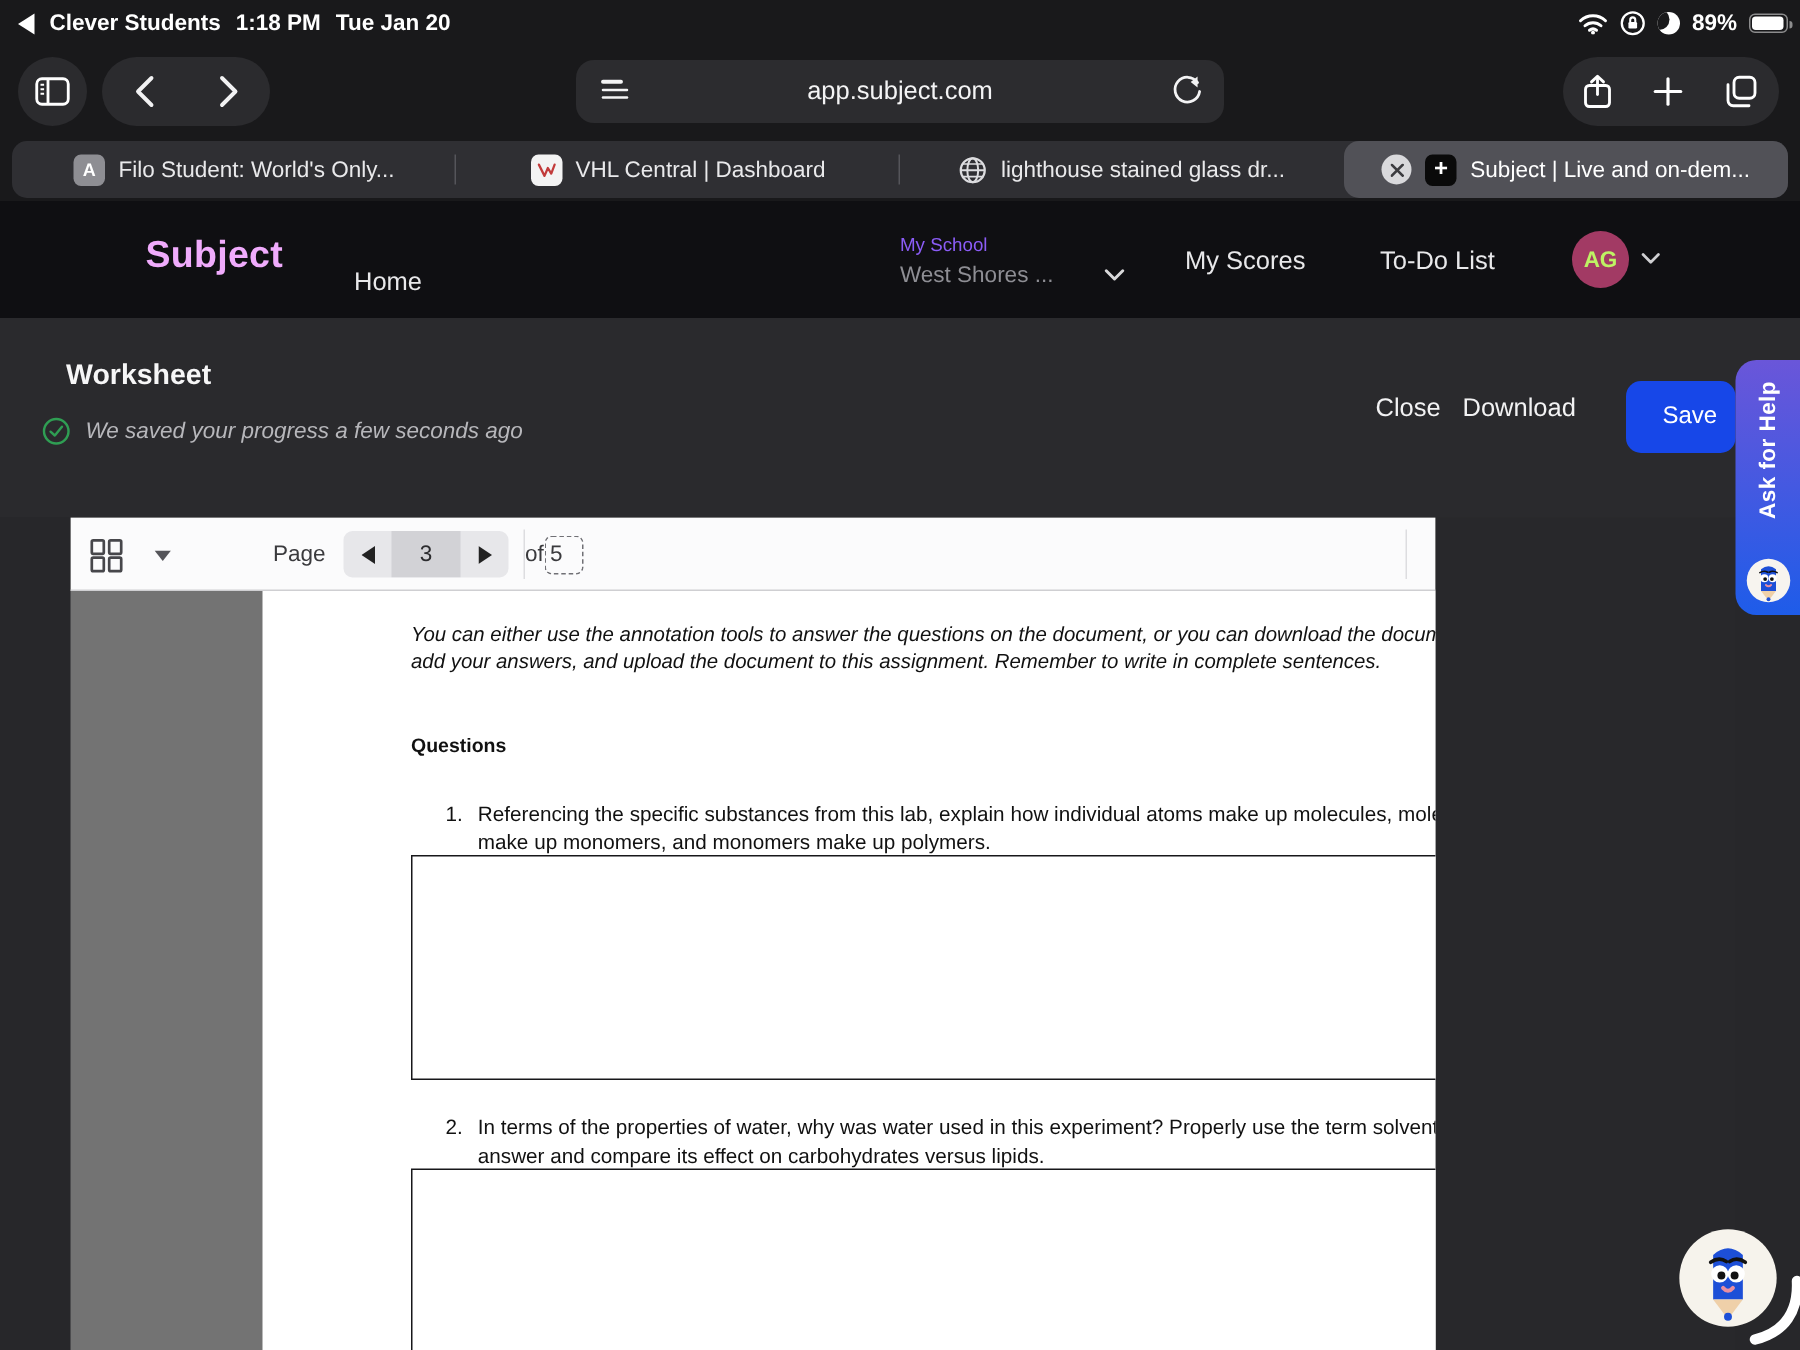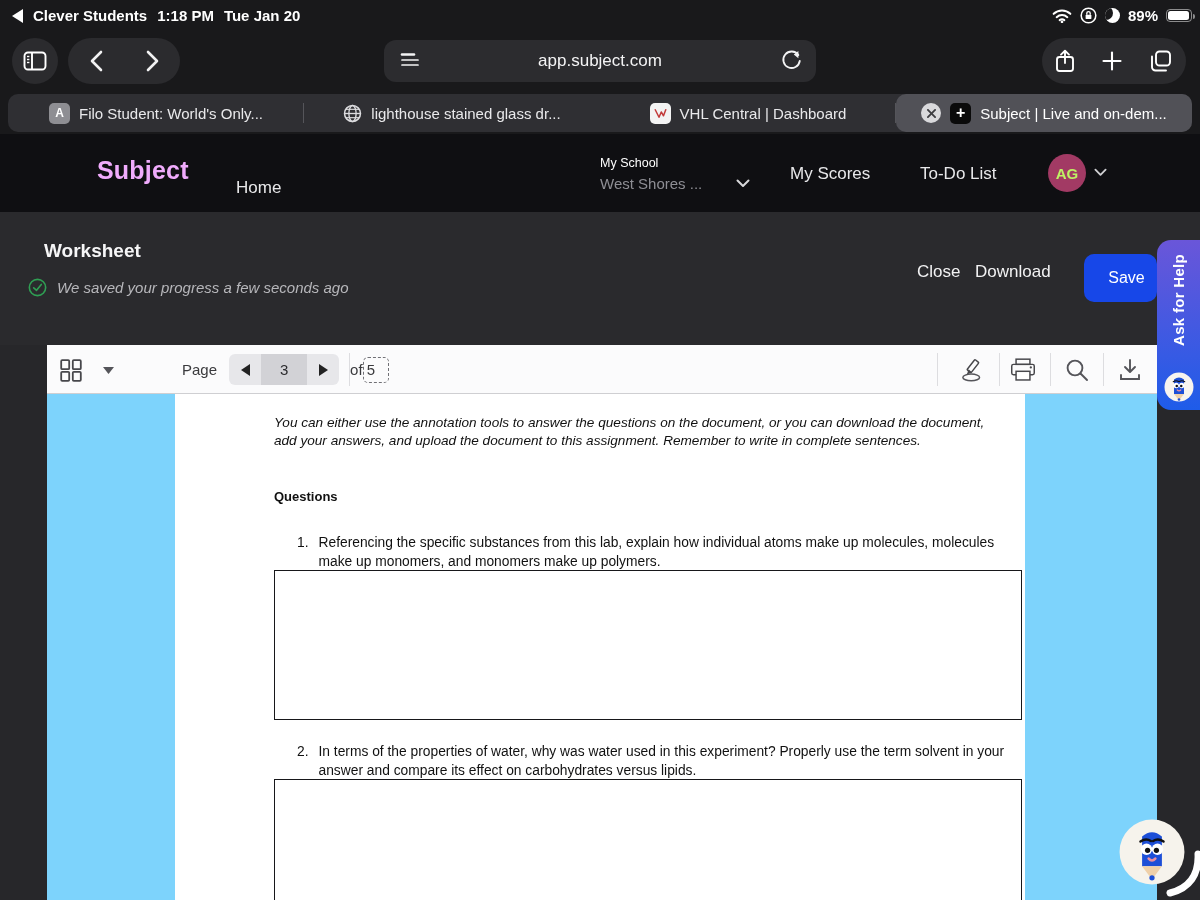--- a/index.html
+++ b/index.html
@@ -34,41 +34,41 @@
   .fav.graya{background:#8e8e93;color:#fff;font-size:12px;font-weight:700;}
   .fav.white{background:#f3f3f3;}
   .fav.black{background:#0a0a0a;color:#fff;font-size:16px;font-weight:700;line-height:1;}
   .xcirc{width:20px;height:20px;border-radius:50%;background:#d9d9dc;display:flex;align-items:center;justify-content:center;flex:0 0 auto;}
 
   
   .appnav{position:absolute;left:0;top:134px;width:1200px;height:78px;background:#0f0f12;color:#e8e8ea;}
   .logo{position:absolute;left:97px;top:22px;font-size:25px;font-weight:700;color:#f0abfc;letter-spacing:.2px;}
   .nav-home{position:absolute;left:236px;top:44px;font-size:17px;}
   .school{position:absolute;left:600px;top:22px;}
-  .school .lab{font-size:12.5px;color:#ffffff;}
+  .school .lab{font-size:12.5px;color:#8b5cf6;}
   .school .val{margin-top:5px;font-size:15px;color:#8e8e94;display:flex;align-items:center;gap:34px;}
   .nav-scores{position:absolute;left:790px;top:30px;font-size:17px;}
   .nav-todo{position:absolute;left:920px;top:30px;font-size:17px;}
   .avatar{position:absolute;left:1048px;top:20px;width:38px;height:38px;border-radius:50%;display:flex;align-items:center;justify-content:center;font-size:15px;font-weight:700;color:#bef264;}
   .av-chev{position:absolute;left:1094px;top:34px;}
 
   
   .wsheader{position:absolute;left:0;top:212px;width:1200px;height:133px;background:#2a2a2d;color:#f6f6f7;}
   .ws-title{position:absolute;left:44px;top:28px;font-size:19px;font-weight:700;}
   .ws-saved{position:absolute;left:28px;top:66px;display:flex;align-items:center;gap:10px;font-size:15px;color:#b7b7bb;font-style:italic;}
   .ws-close{position:absolute;left:901px;top:50px;font-size:17px;color:#f2f2f3;margin-left:16px;}
   .ws-down{position:absolute;left:975px;top:50px;font-size:17px;color:#f2f2f3;}
   .ws-save{position:absolute;left:1084px;top:42px;width:73px;height:48px;border:none;border-radius:10px;color:#fff;font-size:16px;display:flex;align-items:center;justify-content:center;}
 
   
   .helptab{position:absolute;left:1157px;top:240px;width:43px;height:170px;border-radius:14px 0 0 14px;display:flex;flex-direction:column;align-items:center;justify-content:space-between;padding:14px 0 8px;z-index:30;}
   .helptab .vtext{writing-mode:vertical-rl;transform:rotate(180deg);color:#fff;font-size:15px;font-weight:600;letter-spacing:.3px;}
 
   
-  .viewer{position:absolute;left:47px;top:345px;width:1110px;height:555px;background:#7dd3fc;overflow:hidden;}
+  .viewer{position:absolute;left:47px;top:345px;width:910px;height:555px;background:#737373;overflow:hidden;}
   .pdf-toolbar{position:absolute;left:0;top:0;width:100%;height:49px;background:#fbfbfc;border-bottom:1px solid #cfcfd2;}
   .tdivider{position:absolute;top:8px;width:1px;height:33px;background:#dddde0;}
   .pager{position:absolute;left:135px;top:9px;height:31px;display:flex;align-items:center;}
   .pager .plabel{font-size:15px;color:#3a3a3d;margin-right:12px;}
   .pgroup{display:flex;height:31px;border-radius:6px;overflow:hidden;background:#e7e7ea;}
   .pgroup .arr{width:32px;display:flex;align-items:center;justify-content:center;font-size:11px;color:#1f1f22;}
   .pgroup .cur{width:46px;display:flex;align-items:center;justify-content:center;background:#d2d2d6;font-size:15px;color:#2c2c2f;}
   .oftotal{margin-left:11px;font-size:15px;color:#3a3a3d;}
   .marquee{position:absolute;left:316px;top:12px;width:26px;height:26px;border:1.6px dashed #707075;border-radius:5px;}
   .ticon{position:absolute;top:12px;width:26px;height:26px;display:flex;align-items:center;justify-content:center;}
@@ -180,37 +180,37 @@
       </div>
     </div>
 
     <div class="tabstrip">
       <div class="tab">
         <span class="fav graya">A</span>
         <span>Filo Student: World's Only...</span>
         <span class="tdiv"></span>
       </div>
       <div class="tab">
+        <span class="fav white">
+          <svg class="icon-svg" width="15" height="15" viewBox="0 0 20 20">
+            <polyline points="3,5 8,15 11,8 14,13 17,5" stroke="#c23b3b" stroke-width="2" fill="none" stroke-linejoin="round" stroke-linecap="round"></polyline>
+          </svg>
+        </span>
+        <span>VHL Central | Dashboard</span>
+        <span class="tdiv"></span>
+      </div>
+      <div class="tab">
         <svg class="icon-svg" width="19" height="19" viewBox="0 0 20 20">
           <circle cx="10" cy="10" r="8.4" stroke="#dcdcdf" stroke-width="1.6" fill="none"></circle>
           <ellipse cx="10" cy="10" rx="3.8" ry="8.4" stroke="#dcdcdf" stroke-width="1.4" fill="none"></ellipse>
           <line x1="1.6" y1="10" x2="18.4" y2="10" stroke="#dcdcdf" stroke-width="1.4"></line>
           <line x1="2.6" y1="5.6" x2="17.4" y2="5.6" stroke="#dcdcdf" stroke-width="1.2"></line>
           <line x1="2.6" y1="14.4" x2="17.4" y2="14.4" stroke="#dcdcdf" stroke-width="1.2"></line>
         </svg>
         <span>lighthouse stained glass dr...</span>
-      </div>
-      <div class="tab">
-        <span class="fav white">
-          <svg class="icon-svg" width="15" height="15" viewBox="0 0 20 20">
-            <polyline points="3,5 8,15 11,8 14,13 17,5" stroke="#c23b3b" stroke-width="2" fill="none" stroke-linejoin="round" stroke-linecap="round"></polyline>
-          </svg>
-        </span>
-        <span>VHL Central | Dashboard</span>
-        <span class="tdiv"></span>
       </div>
       <div class="tab active">
         <span class="xcirc">
           <svg class="icon-svg" width="9" height="9" viewBox="0 0 10 10">
             <line x1="1" y1="1" x2="9" y2="9" stroke="#3c3c40" stroke-width="2" stroke-linecap="round"></line>
             <line x1="9" y1="1" x2="1" y2="9" stroke="#3c3c40" stroke-width="2" stroke-linecap="round"></line>
           </svg>
         </span>
         <span class="fav black">+</span>
         <span>Subject | Live and on-dem...</span>

